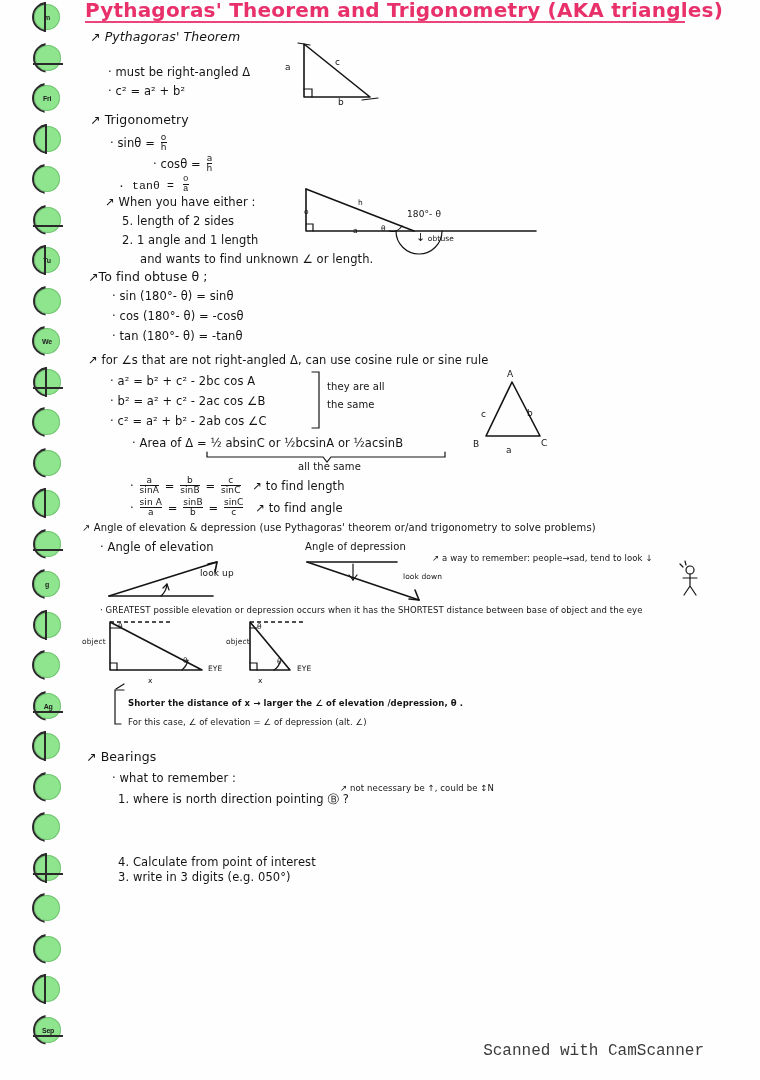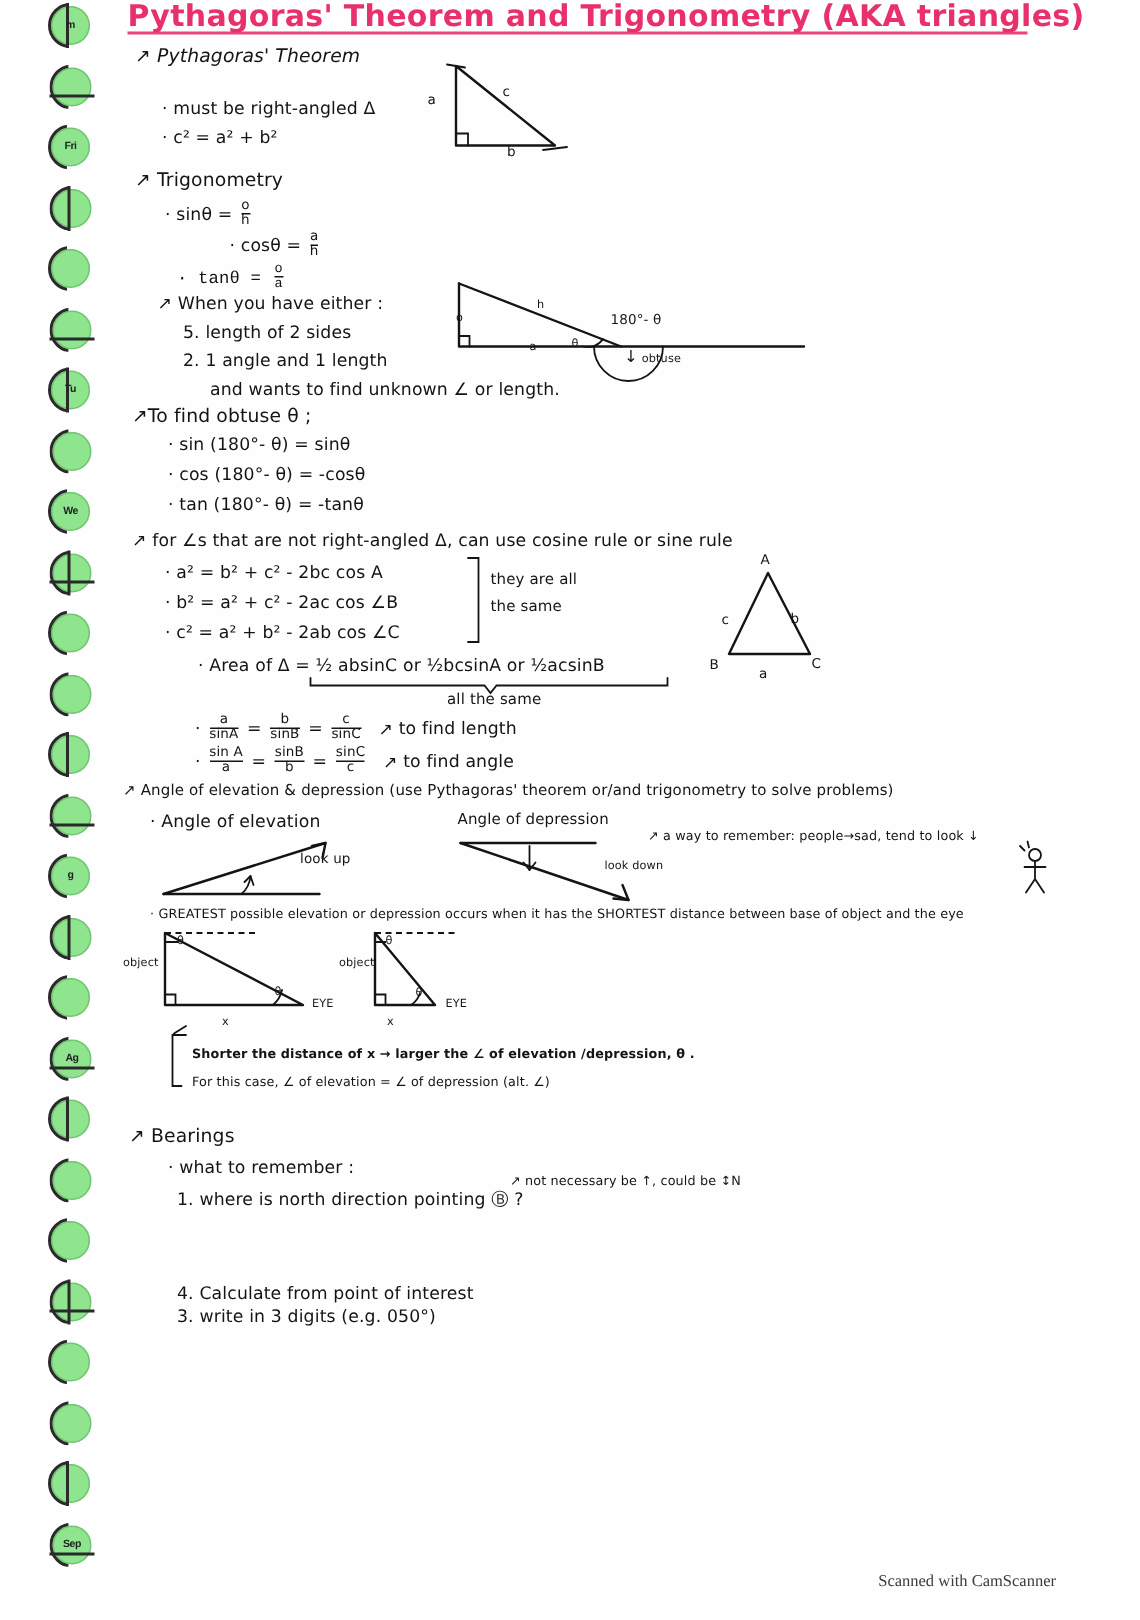--- a/index.html
+++ b/index.html
@@ -39,22 +39,22 @@
   .frac{display:inline-block;vertical-align:middle;text-align:center;
         line-height:1;margin:0 2px;position:relative;top:-1px;}
   .frac .num{display:block;font-size:9px;}
   .frac .den{display:block;font-size:9px;border-top:1.3px solid #141414;padding-top:0px;}
 
   svg{position:absolute;overflow:visible;}
   .stroke{fill:none;stroke:#141414;stroke-width:1.6;stroke-linecap:round;stroke-linejoin:round;}
   .stroke-thin{fill:none;stroke:#141414;stroke-width:1.2;stroke-linecap:round;}
   .dash{fill:none;stroke:#141414;stroke-width:1.4;stroke-dasharray:4 3;}
 
-  .footer{position:absolute;right:56px;bottom:20px;font-size:11px;color:#3c3c3c;
-          font-family:Liberation Serif, serif;}
+  .footer{position:absolute;right:56px;bottom:20px;font-size:16px;color:#3c3c3c;
+          font-family:Liberation Mono, monospace;}
   .lbl{position:absolute;font-size:9px;}
   .lbl-sm{position:absolute;font-size:7.5px;}
 </style>
 </head>
 <body>
 
 <div class="page">
 
   <div class="binding" id="binding">
       <div class="hole" style="width: 26px; height: 26px; left: 34px; top: 4px; background: rgb(142, 229, 142);">

